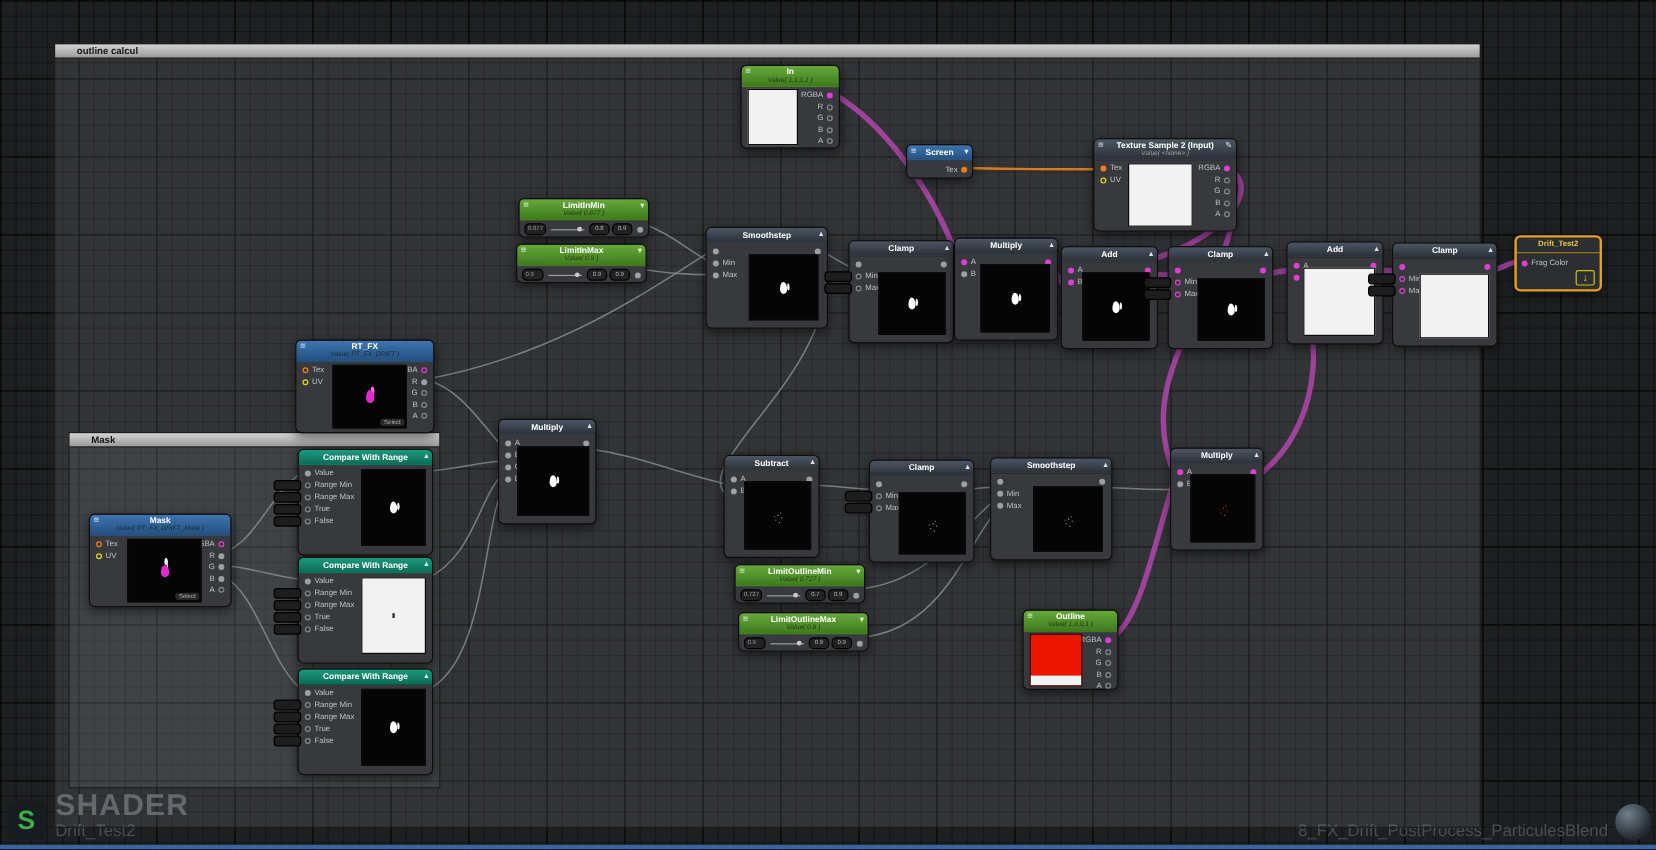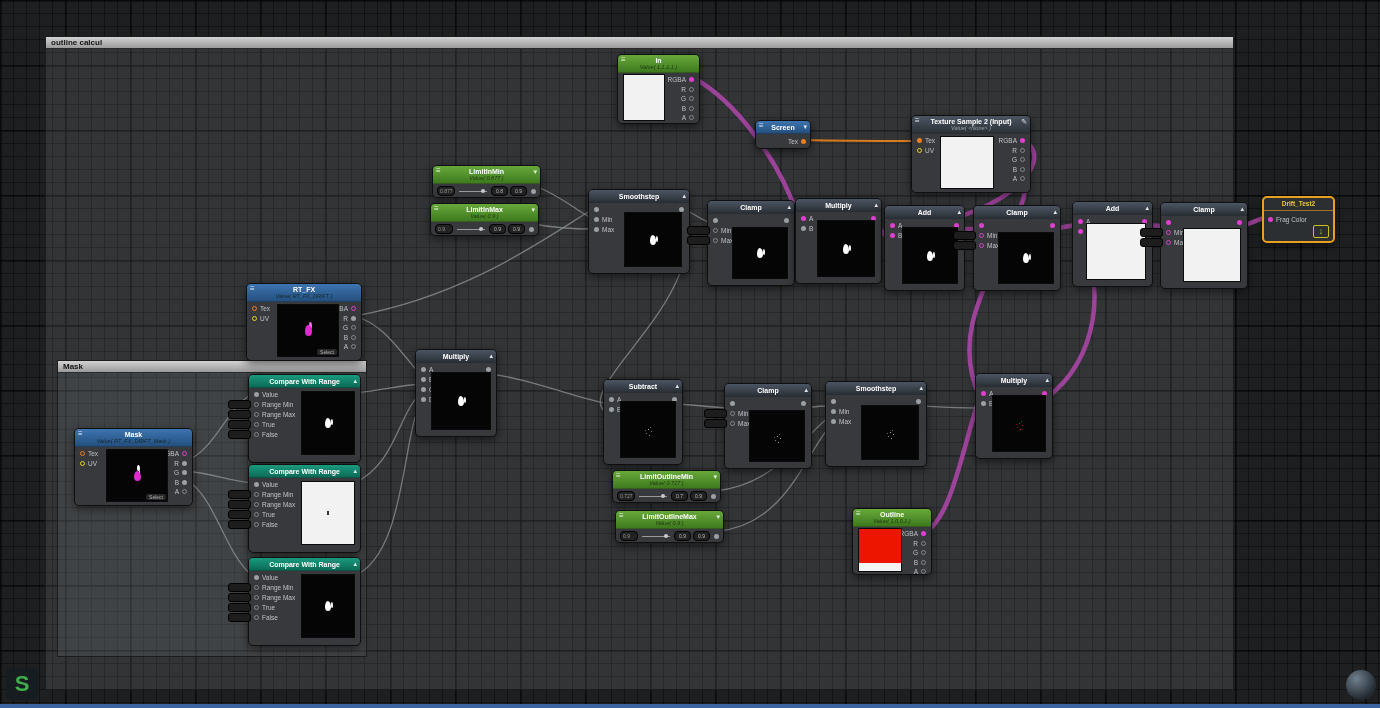--- a/index.html
+++ b/index.html
@@ -7,21 +7,21 @@
     background-color:#1d1f21;
     background-image:
       linear-gradient(rgba(0,0,0,.38) 1px,transparent 1px),
       linear-gradient(90deg,rgba(0,0,0,.38) 1px,transparent 1px),
       linear-gradient(rgba(0,0,0,.45) 2px,transparent 2px),
       linear-gradient(90deg,rgba(0,0,0,.45) 2px,transparent 2px);
     background-size:13px 13px,13px 13px,65px 65px,65px 65px;
     font-family:"Liberation Sans",sans-serif;}
   .group{position:absolute;border:1px solid #1c1c1c;background:rgba(190,195,200,0.13);z-index:1;}
   .group .gtitle{height:11px;background:linear-gradient(#d2d2d2,#9b9b9b);border-bottom:1px solid #2a2a2a;
-    color:#141414;font-size:8px;font-weight:bold;line-height:11px;padding-left:5px;}
+    color:#141414;font-size:8px;font-weight:bold;line-height:11px;padding-left:18px;}
   #wires{position:absolute;left:0;top:0;z-index:2;pointer-events:none;}
   #nodes{position:absolute;left:0;top:0;width:100%;height:100%;z-index:3;}
   .node{position:absolute;background:#37393c;border:1px solid #0f0f0f;border-radius:5px;
     box-shadow:0 3px 9px rgba(0,0,0,.5);}
   .hd{position:relative;height:12px;border-radius:4px 4px 0 0;display:flex;flex-direction:column;
     align-items:center;justify-content:center;border-bottom:1px solid rgba(0,0,0,.45);}
   .hd.two{height:17px;}
   .hd .t{font-size:7px;font-weight:bold;color:#fff;line-height:1;white-space:nowrap;}
   .hd .s{font-size:5.5px;font-style:italic;color:rgba(10,20,5,.7);line-height:1;margin-top:1px;white-space:nowrap;}
   .hd-dark .s{color:#9aa0a8;}
@@ -78,21 +78,26 @@
   .sphere{position:absolute;right:4px;bottom:8px;width:30px;height:30px;border-radius:50%;z-index:0;
     background:radial-gradient(circle at 35% 30%,#70808e,#232a31 70%);}
   .bottombar{position:absolute;left:0;bottom:0;width:100%;height:4px;background:var(--bottombar);z-index:6;}
 </style>
 </head>
 <body>
 
 <div class="canvas">
 
   <div class="s-icon footer">S</div>
+  <div class="footer" style="left:46px;bottom:8px;">
+    <div class="f-big">SHADER</div>
+    <div class="f-sub">Drift_Test2</div>
+  </div>
   <div class="footer" style="right:40px;bottom:8px;text-align:right;">
+    <div class="f-sub">8_FX_Drift_PostProcess_ParticulesBlend</div>
   </div>
   <div class="sphere"></div>
 
   <div class="group" style="left:45px;top:36px;width:1187px;height:652px;">
     <div class="gtitle">outline calcul</div>
   </div>
   <div class="group" style="left:57px;top:360px;width:308px;height:295px;background:rgba(200,205,210,0.10);">
     <div class="gtitle">Mask</div>
   </div>
 

